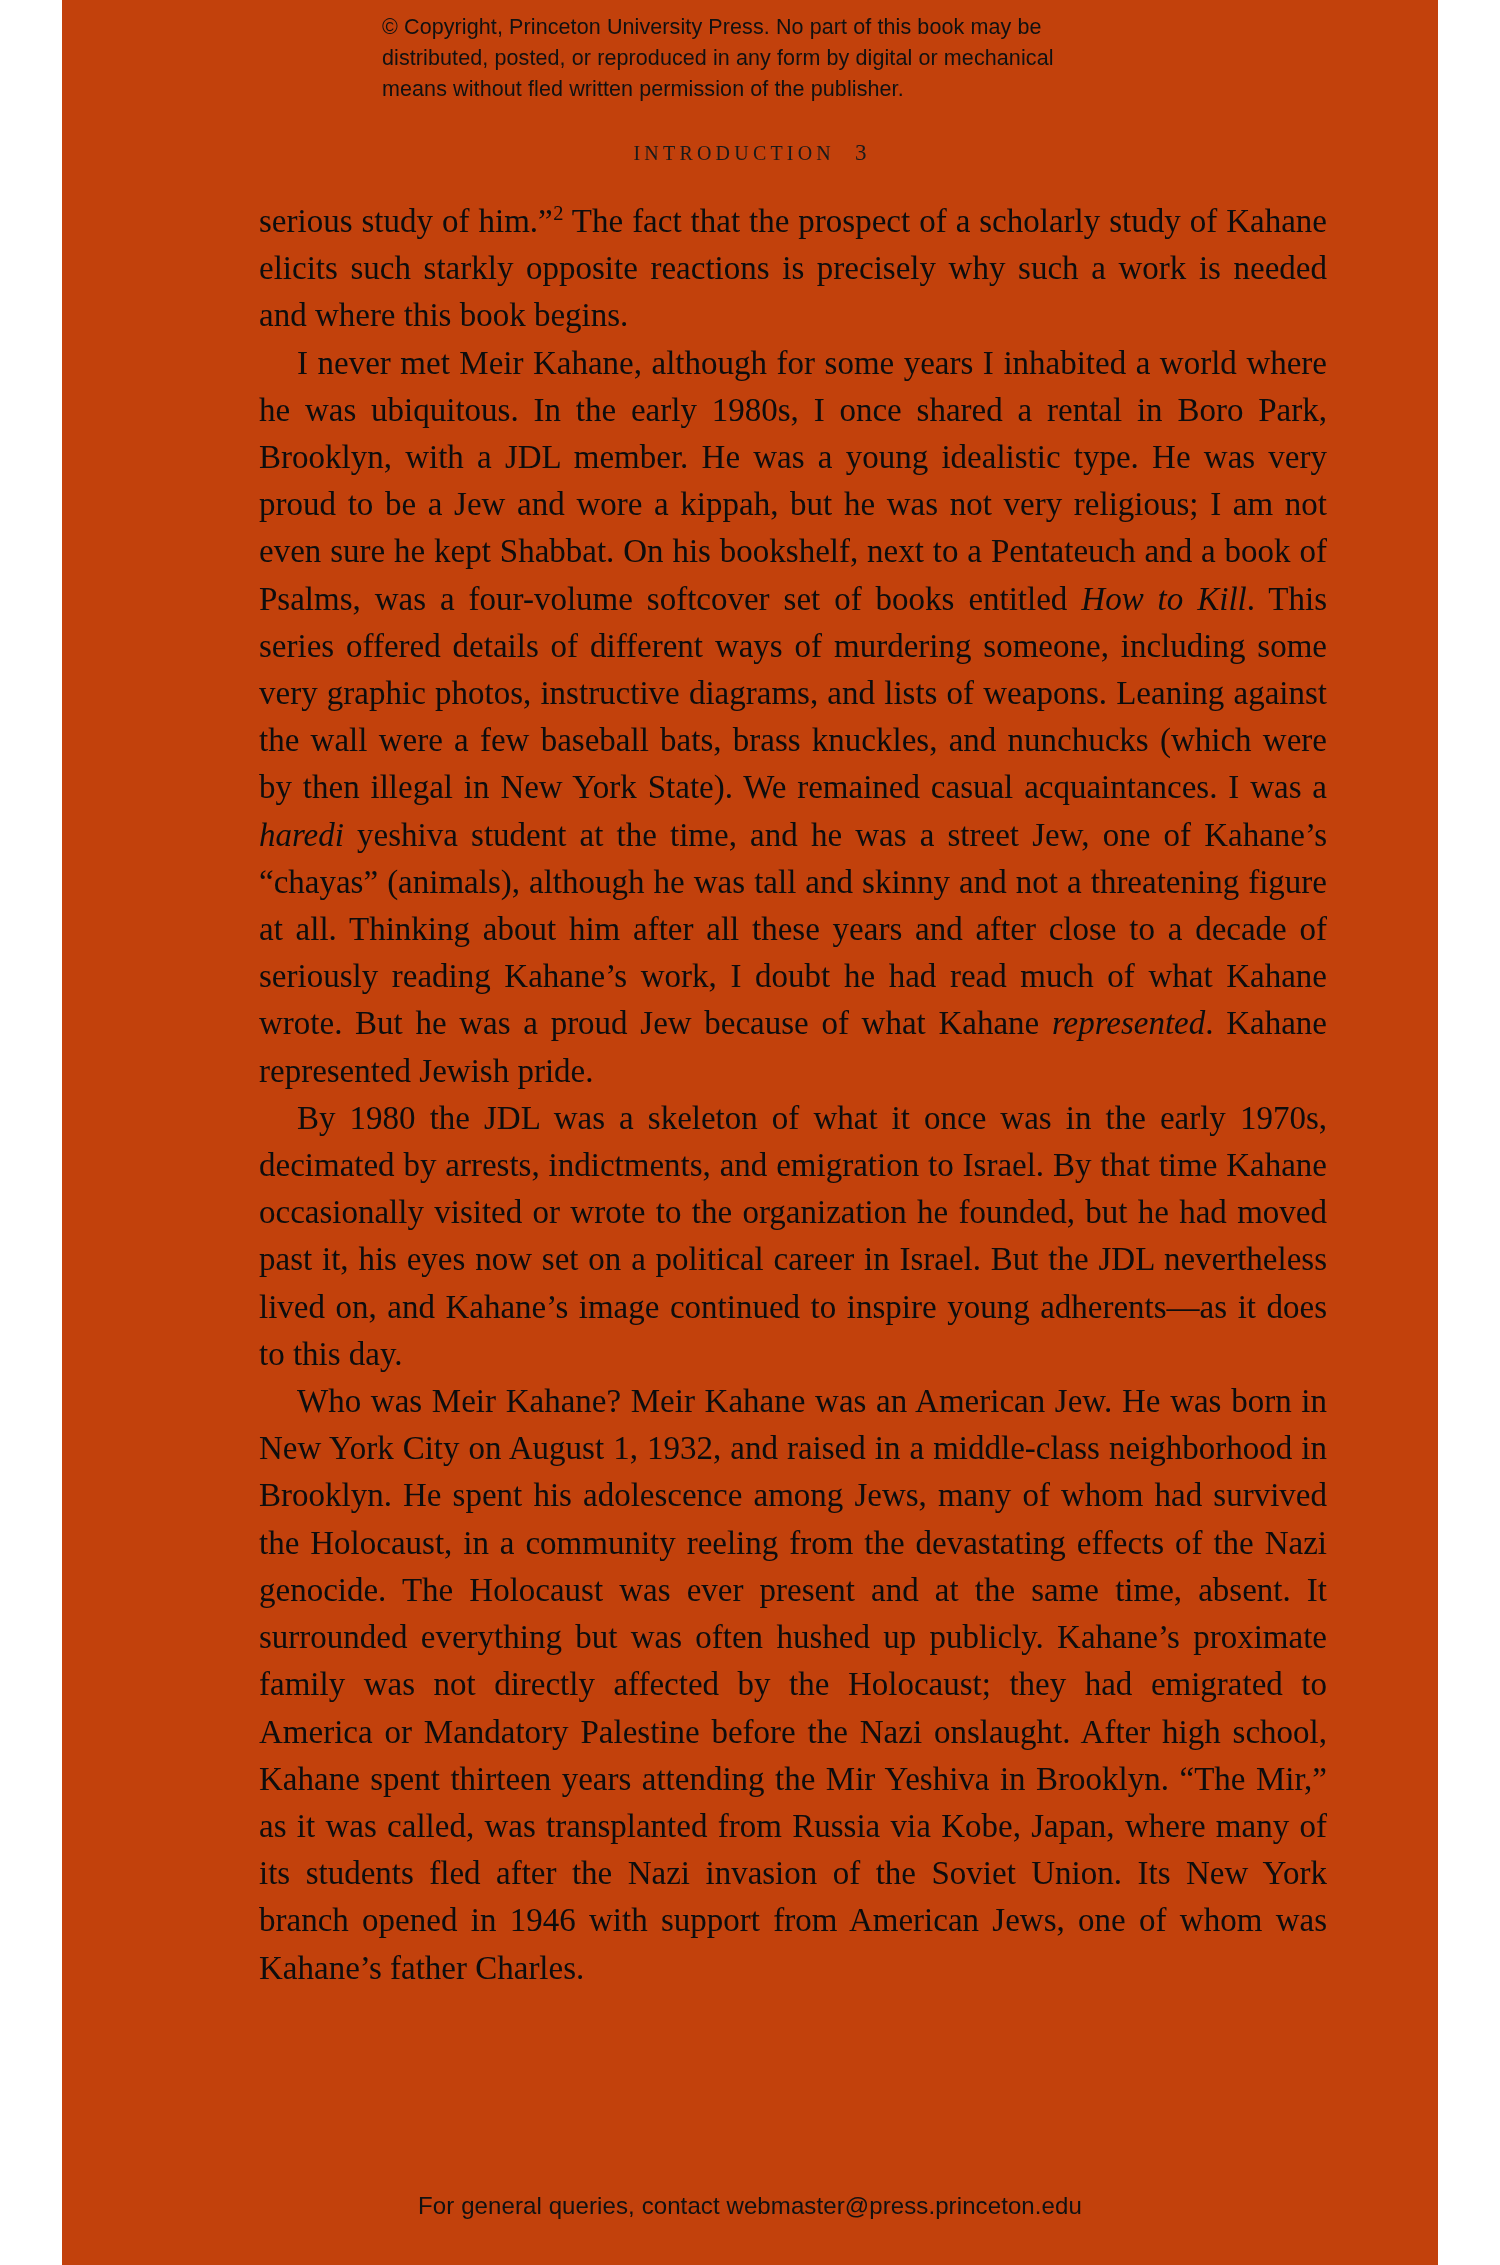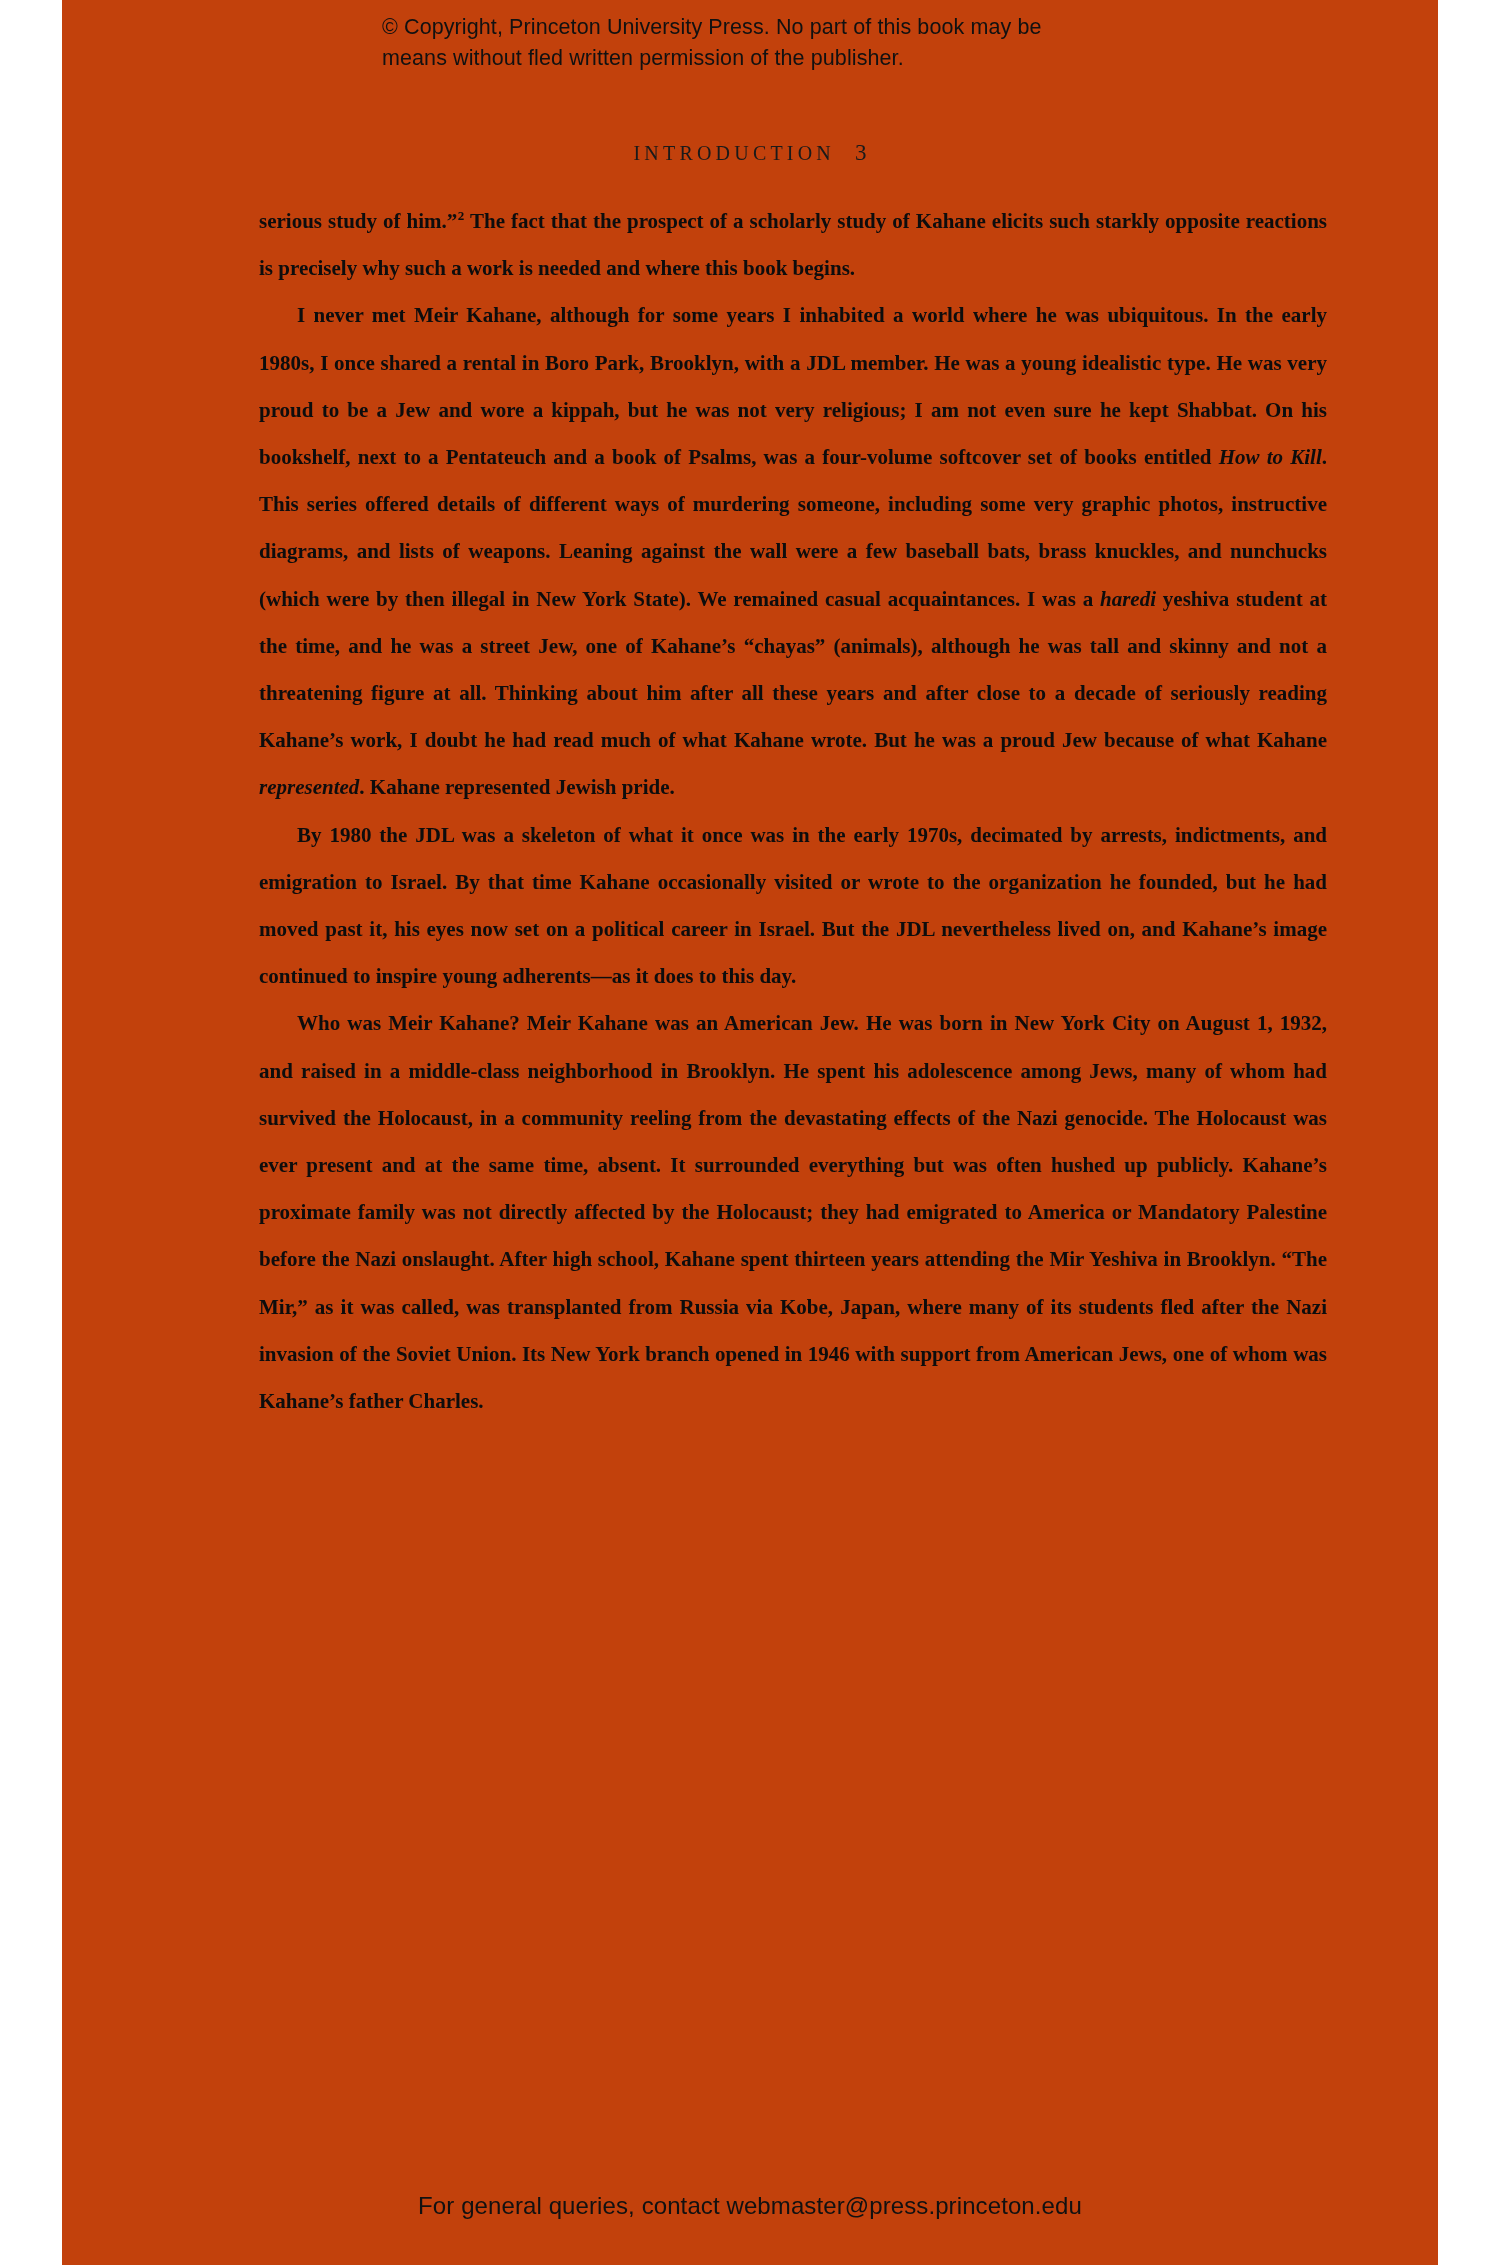--- a/index.html
+++ b/index.html
@@ -56,26 +56,25 @@
     letter-spacing: 0;
   }
 
   
   .body-column {
     position: absolute;
     left: 197px;
     top: 198px;
     width: 1068px;
     font-family: "Liberation Serif", serif;
-    font-size: 21px;
+    font-size: 33px;
     line-height: 47.2px;
     color: #0d0d0d;
     text-align: justify;
     text-justify: inter-word;
-    font-weight: bold;
     -webkit-font-smoothing: antialiased;
   }
   .body-column p {
     margin: 0;
     text-indent: 0;
   }
   .body-column p.indented {
     text-indent: 38px;
   }
   .body-column i,
@@ -102,20 +101,21 @@
     letter-spacing: 0.1px;
   }
 </style>
 </head>
 <body>
 
 <div class="page">
 
   <div class="copyright-notice">
     <div>© Copyright, Princeton University Press. No part of this book may be</div>
+    <div>distributed, posted, or reproduced in any form by digital or mechanical</div>
     <div>means without fled written permission of the publisher.</div>
   </div>
 
   <div class="running-head">
     <span class="rh-title">INTRODUCTION</span><span class="rh-page">3</span>
   </div>
 
   <div class="body-column">
     <p id="para-0"><span>serious study of him.”</span><sup class="fn">2</sup><span> The fact that the prospect of a scholarly study of Kahane elicits such starkly opposite reactions is precisely why such a work is needed and where this book begins.</span></p>
     <p class="indented" id="para-1"><span>I never met Meir Kahane, although for some years I inhabited a world where he was ubiquitous. In the early 1980s, I once shared a rental in Boro Park, Brooklyn, with a JDL member. He was a young idealistic type. He was very proud to be a Jew and wore a kippah, but he was not very religious; I am not even sure he kept Shabbat. On his bookshelf, next to a Pentateuch and a book of Psalms, was a four-volume softcover set of books entitled </span><i>How to Kill</i><span>. This series offered details of different ways of murdering someone, including some very graphic photos, instructive diagrams, and lists of weapons. Leaning against the wall were a few baseball bats, brass knuckles, and nunchucks (which were by then illegal in New York State). We remained casual acquaintances. I was a </span><i>haredi</i><span> yeshiva student at the time, and he was a street Jew, one of Kahane’s “chayas” (animals), although he was tall and skinny and not a threatening figure at all. Thinking about him after all these years and after close to a decade of seriously reading Kahane’s work, I doubt he had read much of what Kahane wrote. But he was a proud Jew because of what Kahane </span><i>represented</i><span>. Kahane represented Jewish pride.</span></p>

